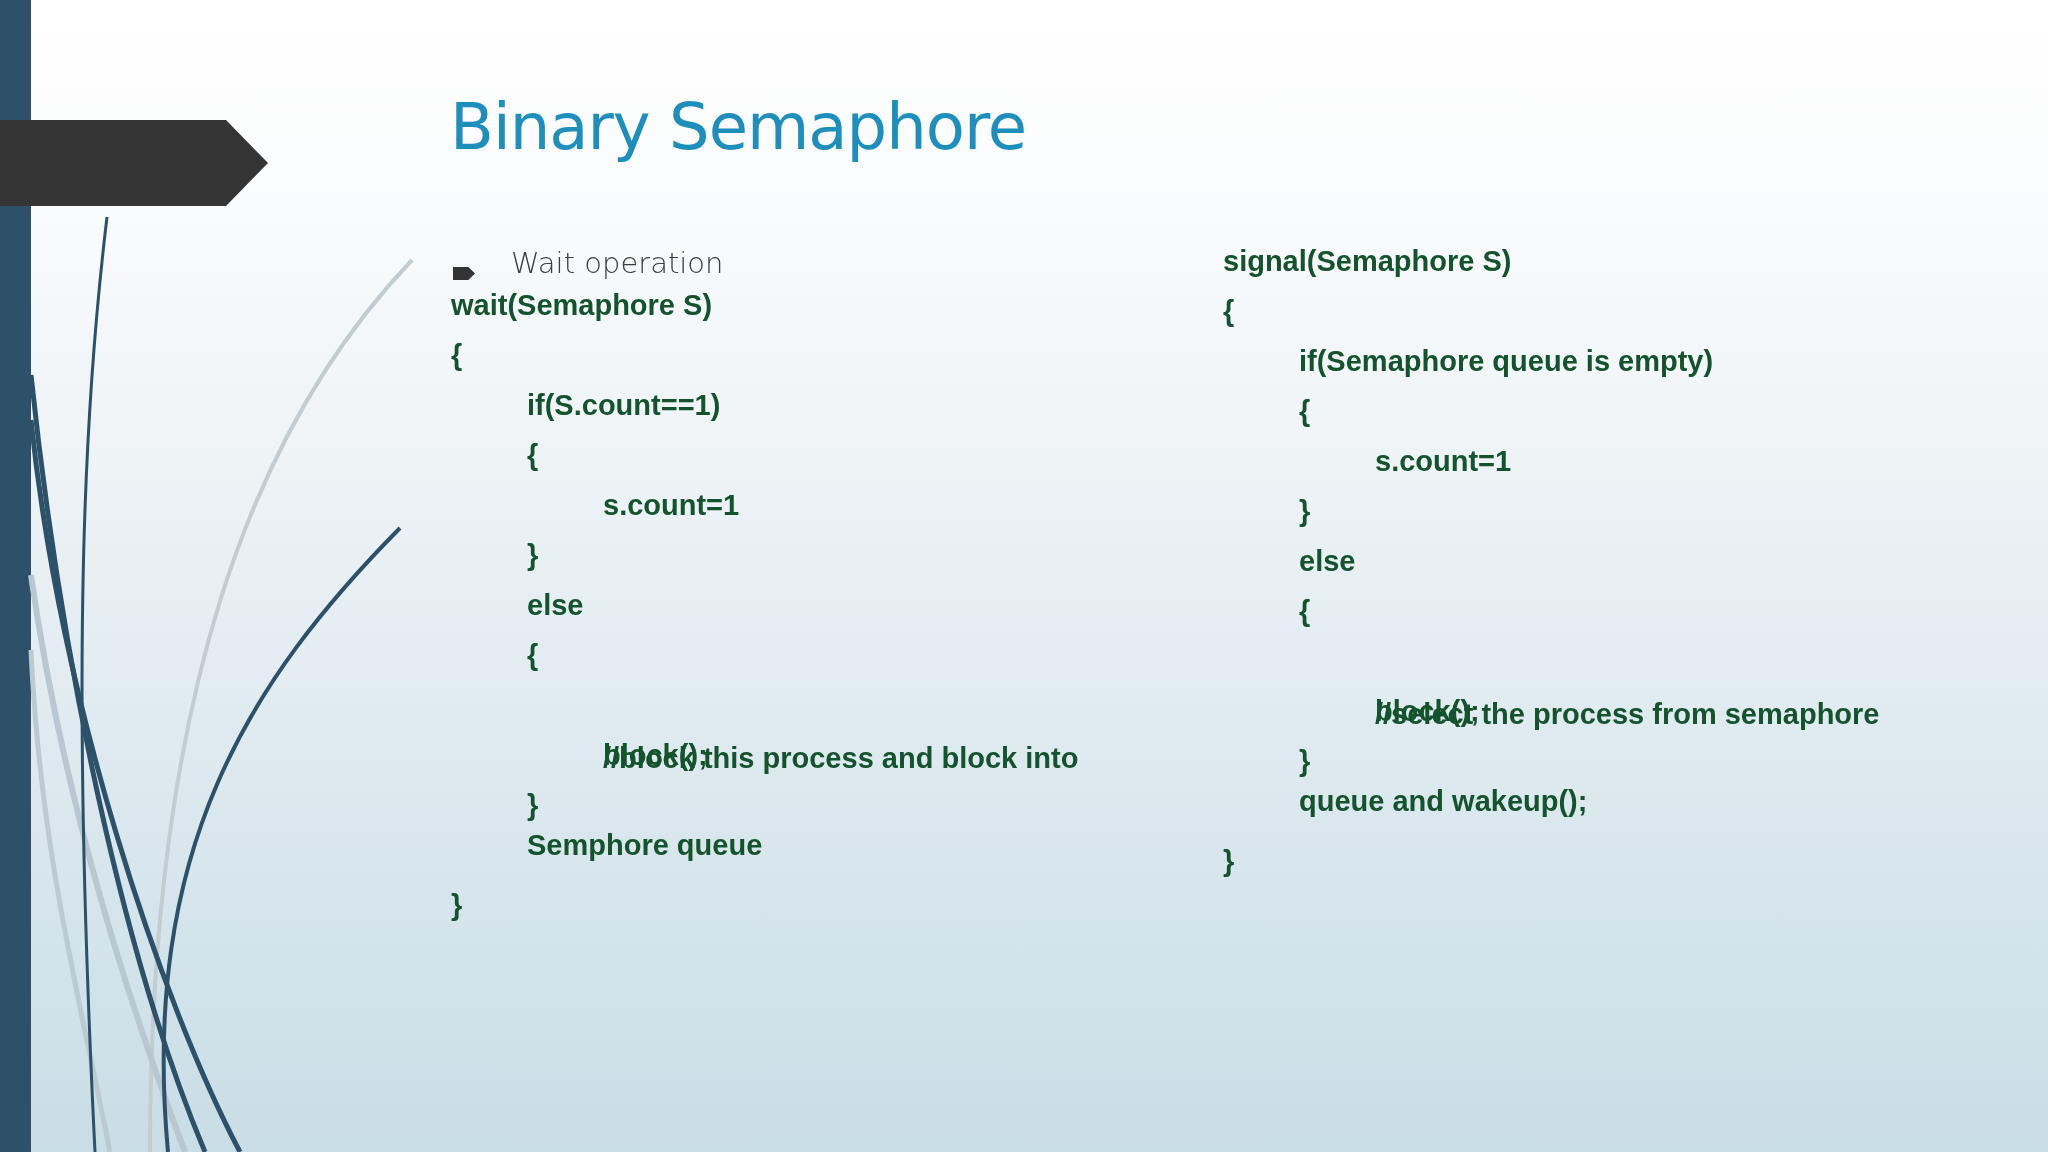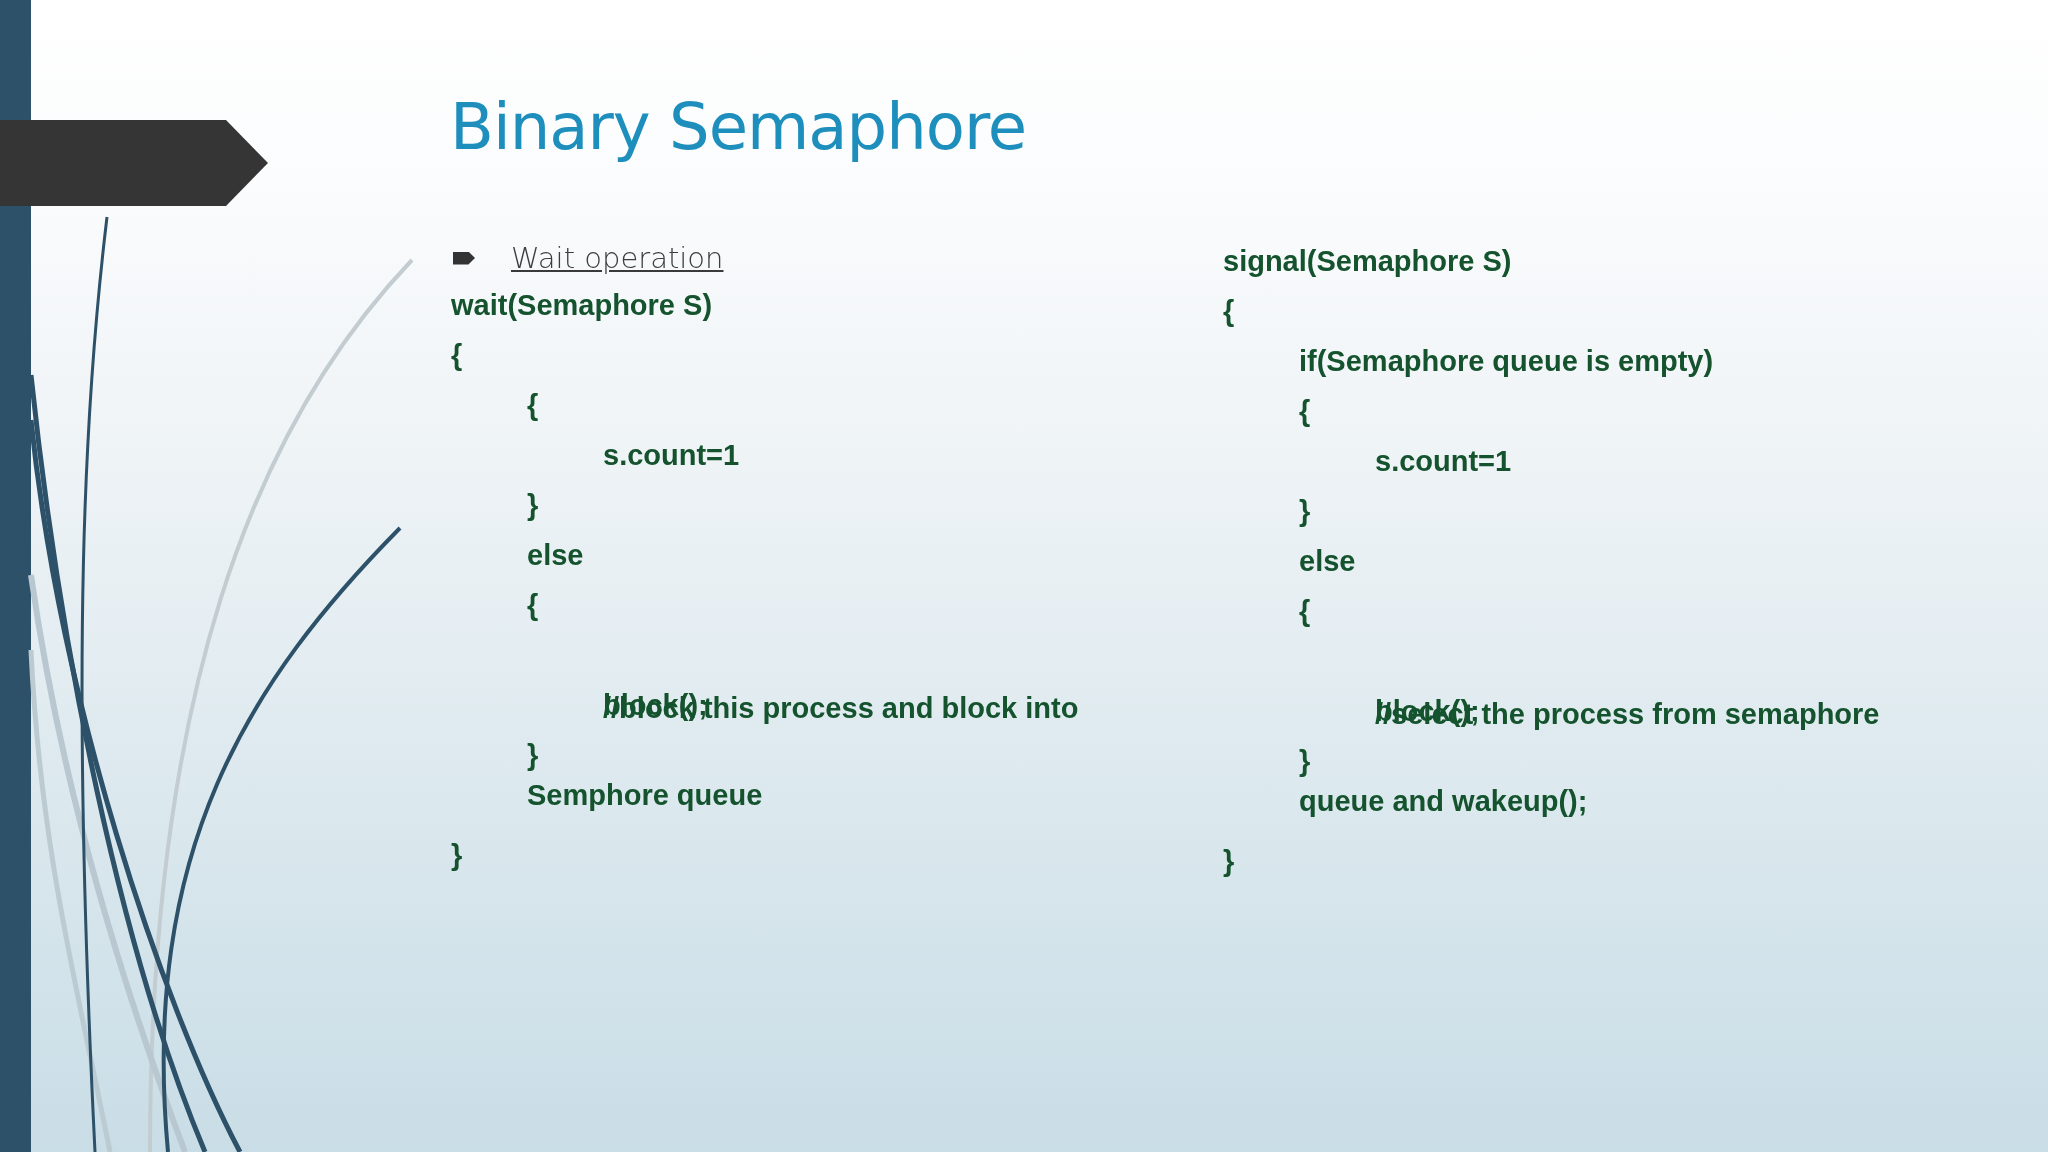--- a/index.html
+++ b/index.html
@@ -20,21 +20,21 @@
     .decor { position: absolute; left: 0; top: 0; width: 460px; height: 1152px; pointer-events: none; }
     .title {
       position: absolute; left: 450px; top: 90px;
       font-family: "DejaVu Sans", sans-serif;
       font-size: 64px; color: #1e8fbd; font-weight: normal; letter-spacing: -1px;
       white-space: nowrap;
     }
     .column { position: absolute; top: 236px; width: 720px; color: #3a3a3a; }
     .col-left { left: 451px; }
     .col-right { left: 1223px; }
-    .bullet-row { position: relative; height: 44px; display: flex; align-items: center; text-decoration: underline; }
+    .bullet-row { position: relative; height: 44px; display: flex; align-items: flex-end; }
     .bullet-icon {
       width: 22px; height: 13px; background: #333;
       clip-path: polygon(0 0, 70% 0, 100% 50%, 70% 100%, 0 100%);
       margin-right: 36px; margin-left: 2px;
     }
     .bullet-text { font-size: 29px; color: #3d3d3d; font-family: "DejaVu Sans", sans-serif; font-weight: 300; }
     .code-line {
       font-family: "Liberation Sans", sans-serif; font-weight: bold;
       font-size: 29px; color: #14532d; white-space: pre; line-height: 50px; height: 50px;
     }
@@ -64,20 +64,21 @@
 
 <div class="title">Binary Semaphore</div>
 
 <div class="column col-left">
   <div class="bullet-row">
     <span class="bullet-icon"></span>
     <span class="bullet-text">Wait operation</span>
   </div>
   <div class="code-line">wait(Semaphore S)</div>
   <div class="code-line">{</div>
+  <div class="code-line indent-1">if(S.count==1)</div>
   <div class="code-line indent-1">{</div>
   <div class="code-line indent-2">s.count=1</div>
   <div class="code-line indent-1">}</div>
   <div class="code-line indent-1">else</div>
   <div class="code-line indent-1">{</div>
   <div class="code-line multi indent-1" style="height:50px;padding-top:6px;line-height:29px;">
     <span style="display:block;padding-left:76px;">//block this process and block into</span>
     <span style="display:block;">Semphore queue</span>
   </div>
   <div class="code-line indent-2">block();</div>

